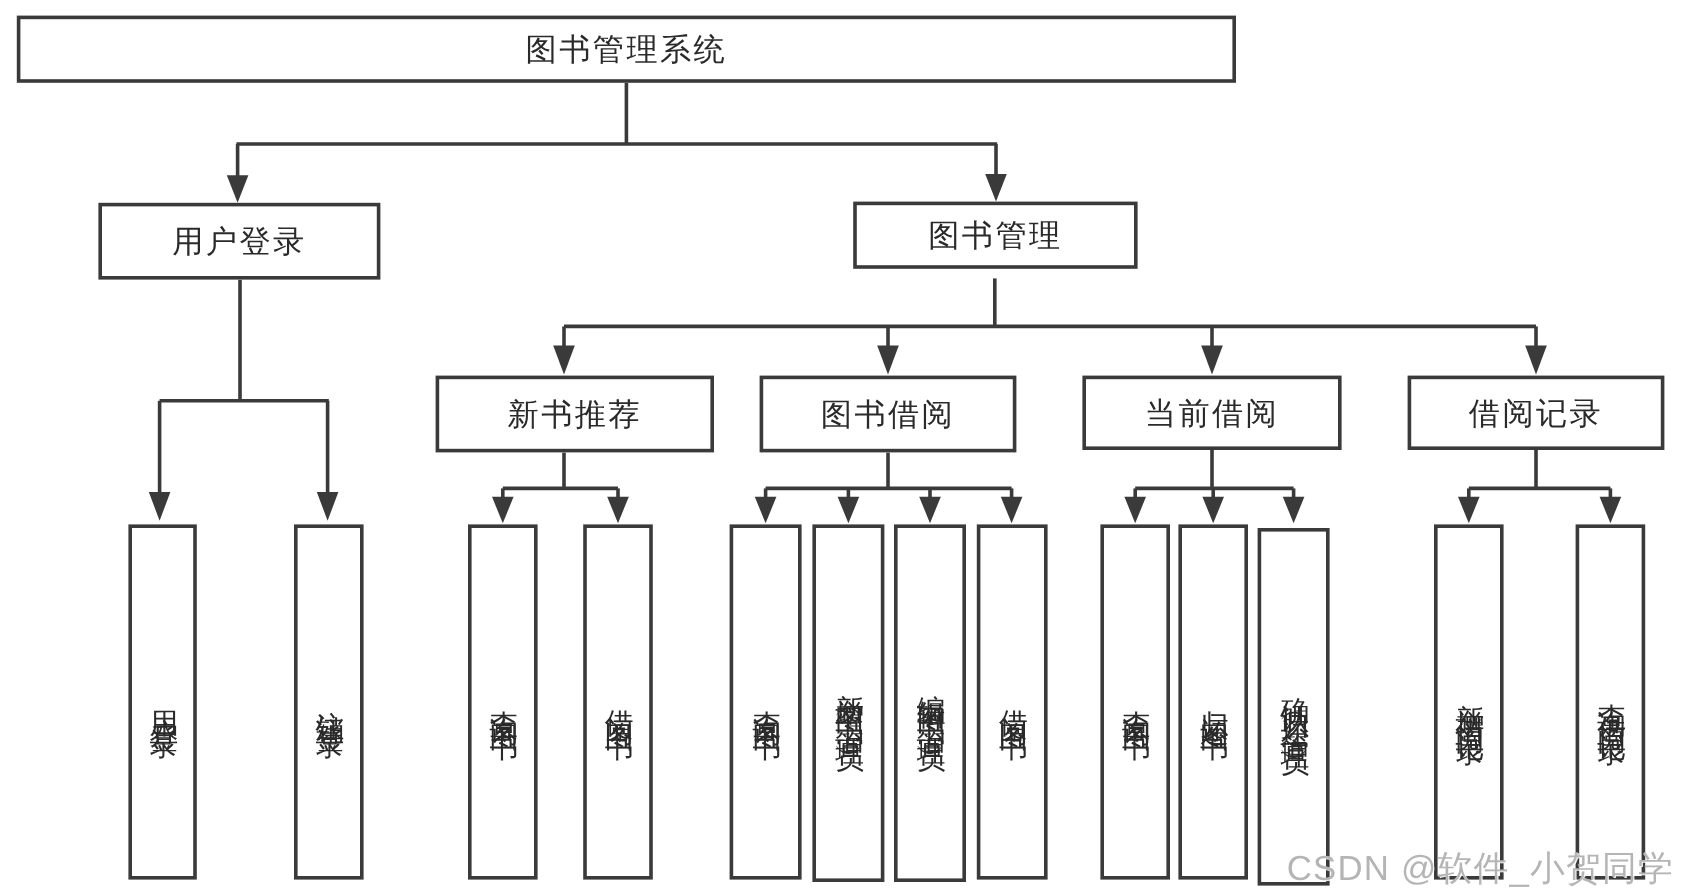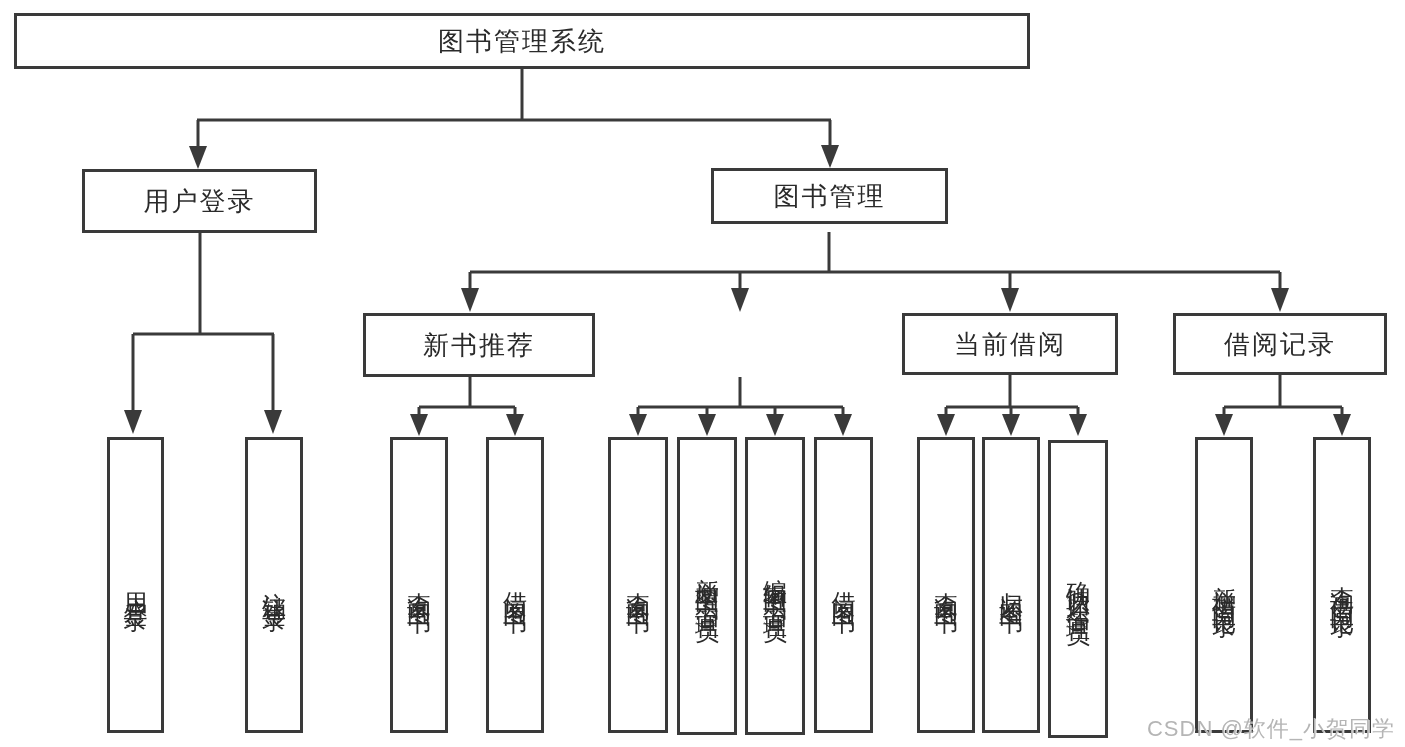--- a/index.html
+++ b/index.html
@@ -22,21 +22,21 @@
     display:flex;align-items:center;justify-content:center;
     color:var(--text);
   }
   .hnode{font-size:26px;letter-spacing:2px;}
   .vnode span{
     writing-mode:vertical-rl;text-orientation:mixed;
     font-size:24px;letter-spacing:6px;line-height:1;white-space:nowrap;
   }
   .watermark{
     position:absolute;right:10px;bottom:3px;
-    font-size:22px;color:var(--watermark);letter-spacing:1px;
+    font-size:29px;color:var(--watermark);letter-spacing:1px;
     text-shadow:1px 1px 0 rgba(255,255,255,0.9);
   }
 </style>
 </head>
 <body>
 
 <div class="canvas">
 
   <svg class="connectors" width="1405" height="747">
 
@@ -106,20 +106,23 @@
   <div class="node hnode" style="left:82px;top:169px;width:235px;height:64px;">
     <span>用户登录</span>
   </div>
   <div class="node hnode" style="left:711px;top:168px;width:237px;height:56px;">
     <span>图书管理</span>
   </div>
 
   <div class="node hnode" style="left:363px;top:313px;width:232px;height:64px;">
     <span>新书推荐</span>
   </div>
+  <div class="node hnode" style="left:633px;top:313px;width:214px;height:64px;">
+    <span>图书借阅</span>
+  </div>
   <div class="node hnode" style="left:902px;top:313px;width:216px;height:62px;">
     <span>当前借阅</span>
   </div>
   <div class="node hnode" style="left:1173px;top:313px;width:214px;height:62px;">
     <span>借阅记录</span>
   </div>
 
   <div class="node vnode" style="left:107px;top:437px;width:57px;height:296px;">
     <span>用户登录</span>
   </div>

